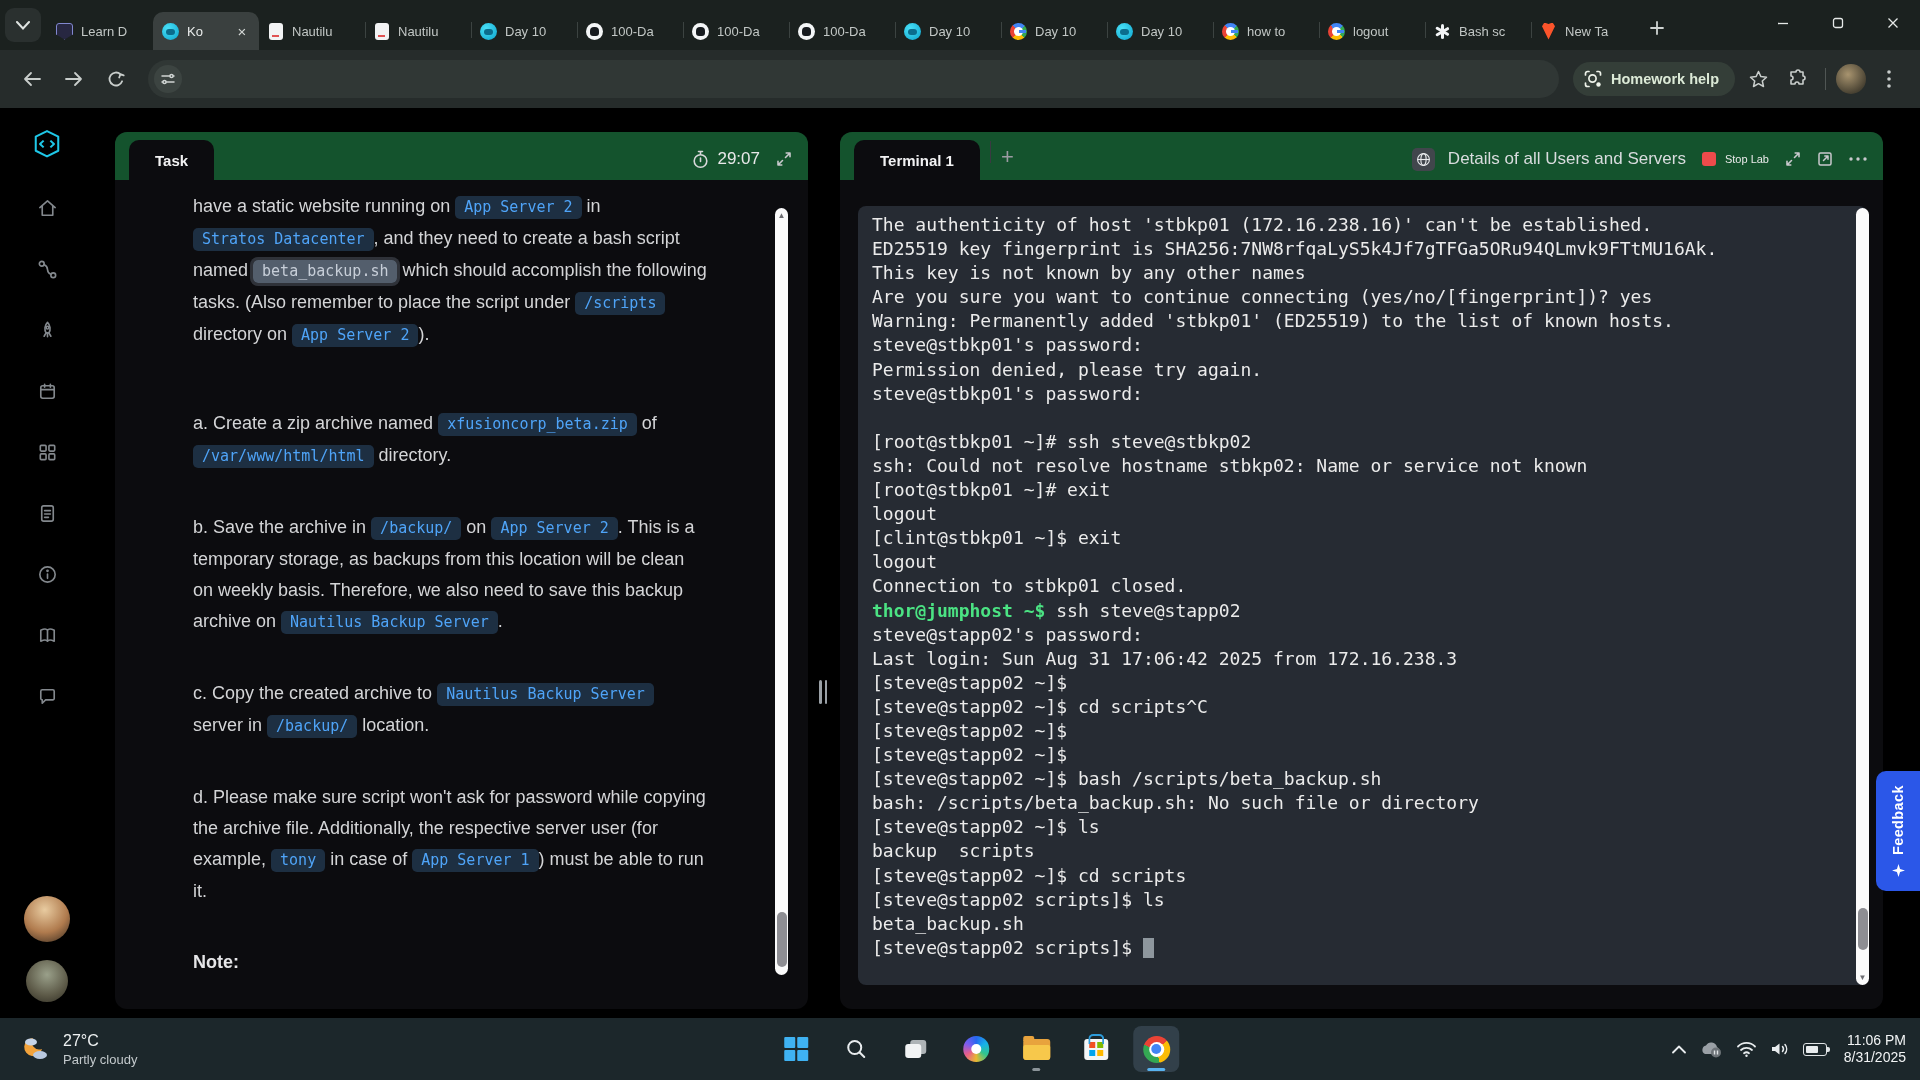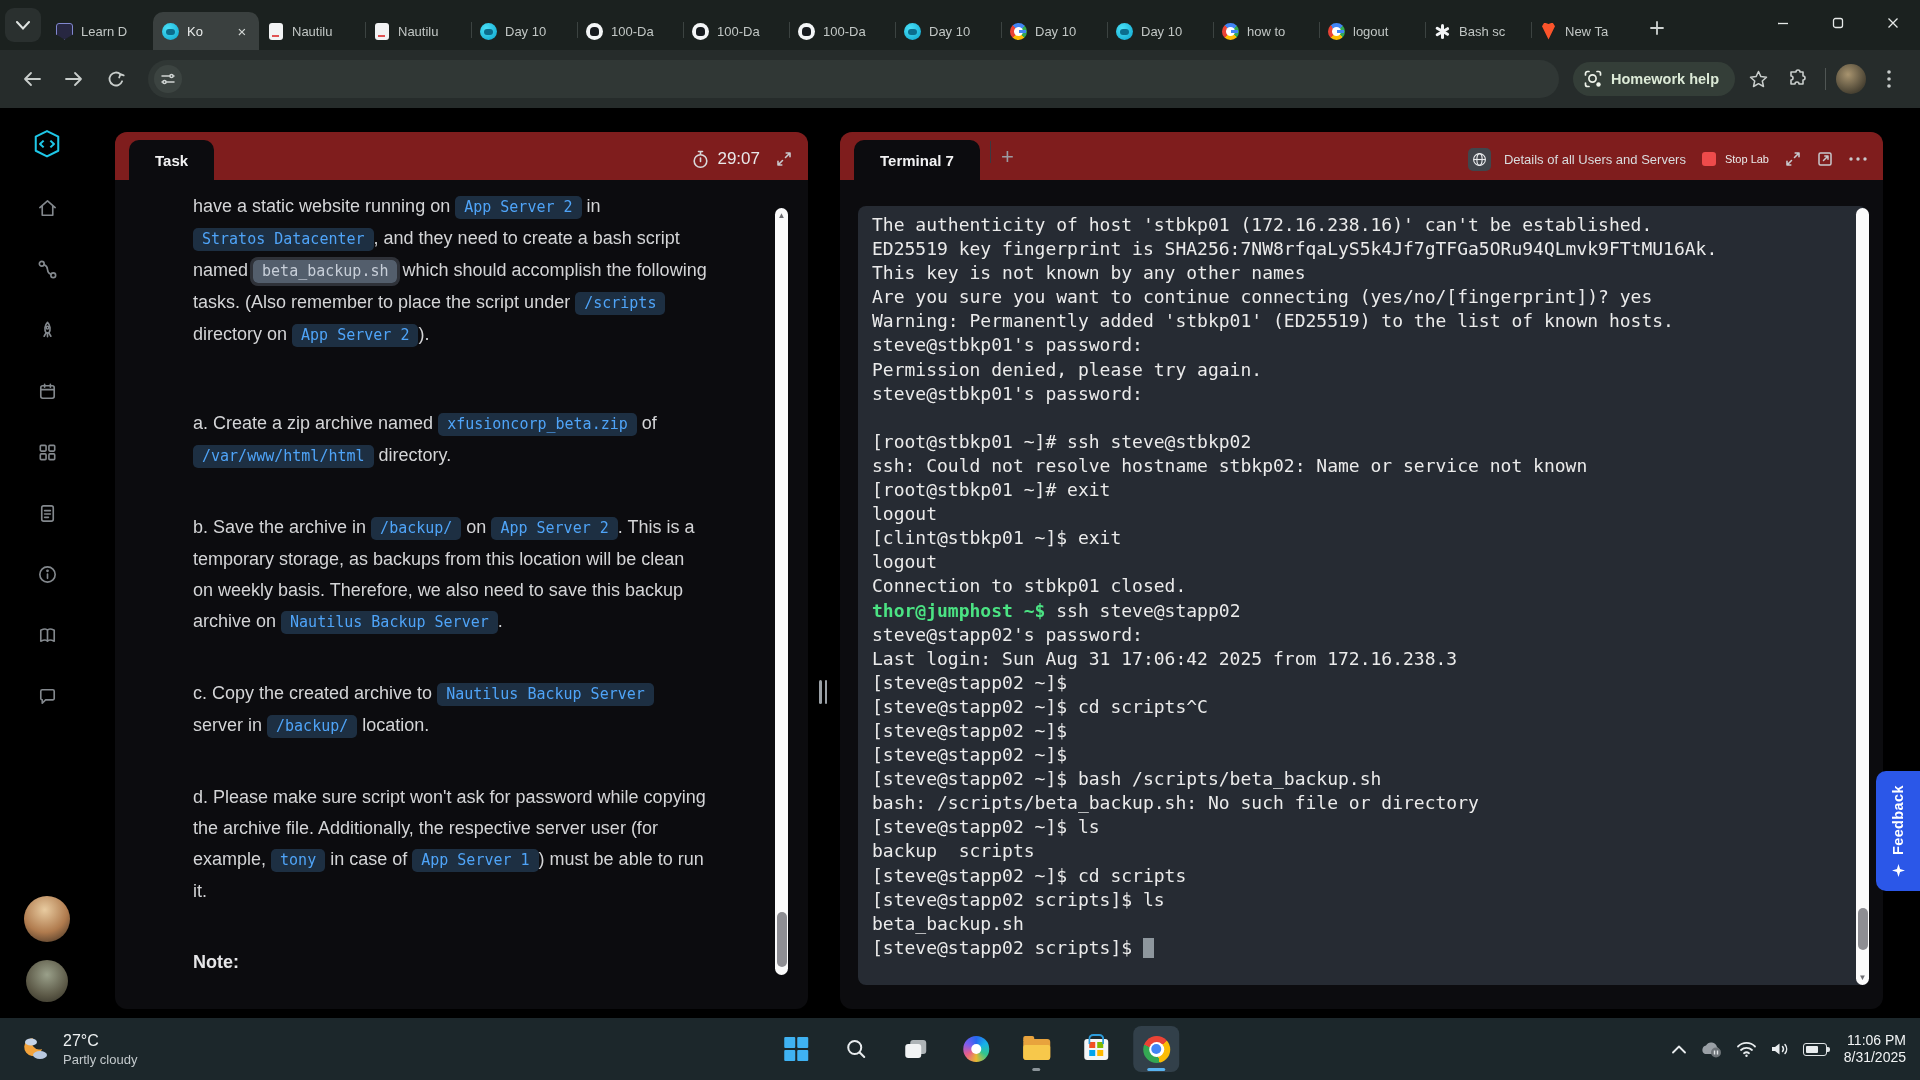--- a/index.html
+++ b/index.html
@@ -59,27 +59,27 @@
   .sbi{width:40px;height:40px;margin-bottom:21px;display:flex;align-items:center;justify-content:center;border-radius:8px}
   .sbi svg{stroke:#83888d;fill:none;stroke-width:1.7;stroke-linecap:round;stroke-linejoin:round}
   .sb-avatars{margin-top:auto;display:flex;flex-direction:column;align-items:center;gap:18px;margin-bottom:16px}
   .pava{width:46px;height:46px;border-radius:50%;background:radial-gradient(circle at 45% 30%,#e8cba0,#b07b4e 55%,#4e3category 90%,#322);background:radial-gradient(circle at 45% 30%,#e8cba0,#b07b4e 55%,#4e3a28 90%)}
   .pava2{width:42px;height:42px;border-radius:50%;background:radial-gradient(circle at 50% 35%,#9aa08a,#5d5a48 60%,#2e2c22)}
 
   
   .card{position:absolute;top:24px;height:877px;background:#0c0c0f;border-radius:12px}
   .task-card{left:115px;width:693px}
   .term-card{left:840px;width:1043px}
-  .chead{position:relative;height:48px;background:#7f1d1d;border-radius:12px 12px 0 0;display:flex;align-items:flex-end;padding-left:14px}
+  .chead{position:relative;height:48px;background:#14532d;border-radius:12px 12px 0 0;display:flex;align-items:flex-end;padding-left:14px}
   .ctab{height:40px;background:#0c0c0f;border-radius:10px 10px 0 0;display:flex;align-items:center;justify-content:center;padding:0 26px;color:#f2f2f3;font-size:15px;font-weight:bold}
   .headright{position:absolute;right:16px;top:0;height:54px;display:flex;align-items:center;gap:16px}
   .timer{display:flex;align-items:center;gap:8px;color:#e8e8e9;font-size:17px}
   .vsep{width:1px;height:22px;background:#3a3a42;margin:0 10px 8px 10px;align-self:center}
   .plus{color:#9b9ba2;font-size:22px;font-weight:normal;align-self:center;margin-top:2px}
-  .details{display:flex;align-items:center;gap:13px;color:#d9dcde;font-size:13px}
+  .details{display:flex;align-items:center;gap:13px;color:#d9dcde;font-size:17px}
   .globebox{width:23px;height:23px;border-radius:5px;background:#41464c;display:flex;align-items:center;justify-content:center}
   .stoplab{display:flex;align-items:center;gap:9px;color:#eaeaea;font-size:11px}
   .redsq{width:14px;height:14px;border-radius:3px;background:#ee4b4b}
 
   
   .tbody{position:absolute;top:54px;left:0;right:0;bottom:0;overflow:hidden;padding:14px 100px 0 78px;color:#d4d5d7;font-size:18px;line-height:31px}
   .tp{margin:0 0 40px 0}
   .tp:first-child{margin-top:-9px;margin-bottom:57px}
   .tp:nth-child(6){margin-bottom:13px}
   .tp strong{color:#e6e6e8}
@@ -416,21 +416,21 @@
       </div>
     </section>
 
     <div class="rhandle">
         <i></i>
         <i></i>
       </div>
 
     <section class="card term-card">
       <div class="chead">
-        <div class="ctab">Terminal 7</div>
+        <div class="ctab">Terminal 1</div>
         <div class="vsep"></div>
         <div class="plus">+</div>
         <div class="headright">
           <div class="details">
             <span class="globebox">
               <svg width="15" height="15" viewBox="0 0 16 16">
                   <g fill="none" stroke="#e8eaec" stroke-width="1.2">
                     <circle cx="8" cy="8" r="6.3"></circle>
                     <ellipse cx="8" cy="8" rx="2.8" ry="6.3"></ellipse>
                     <path d="M1.7 8 H14.3"></path>

